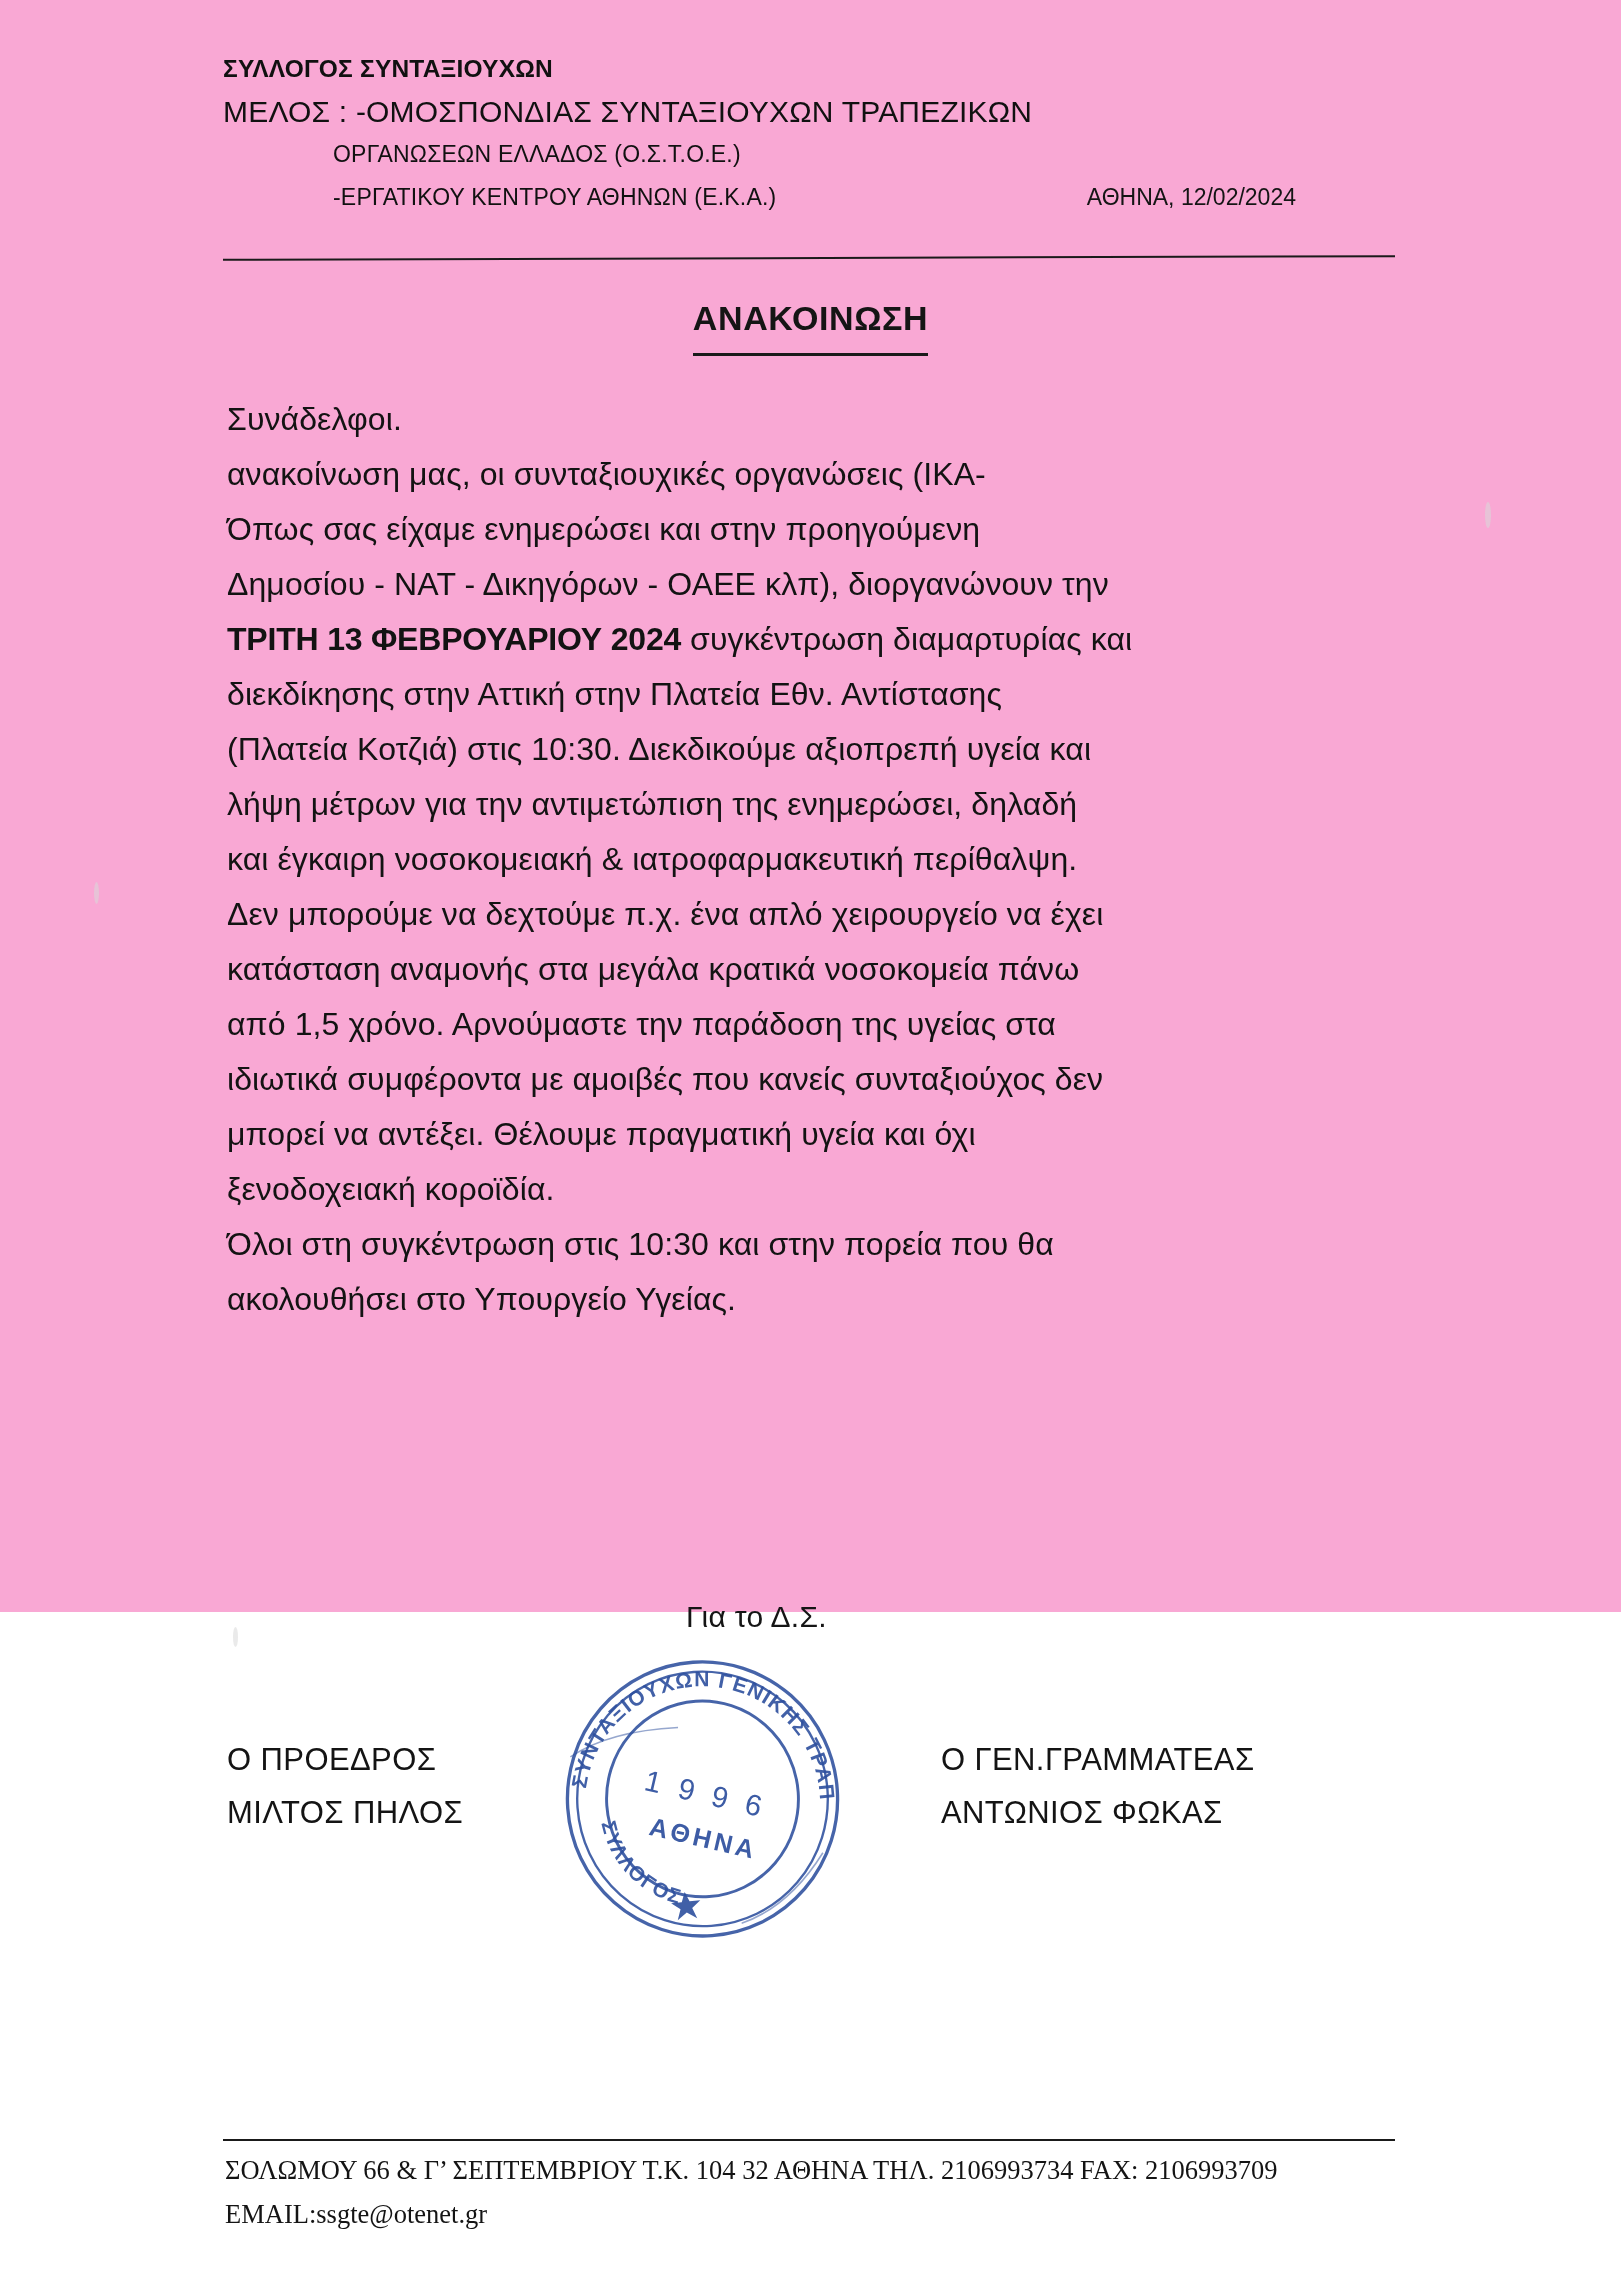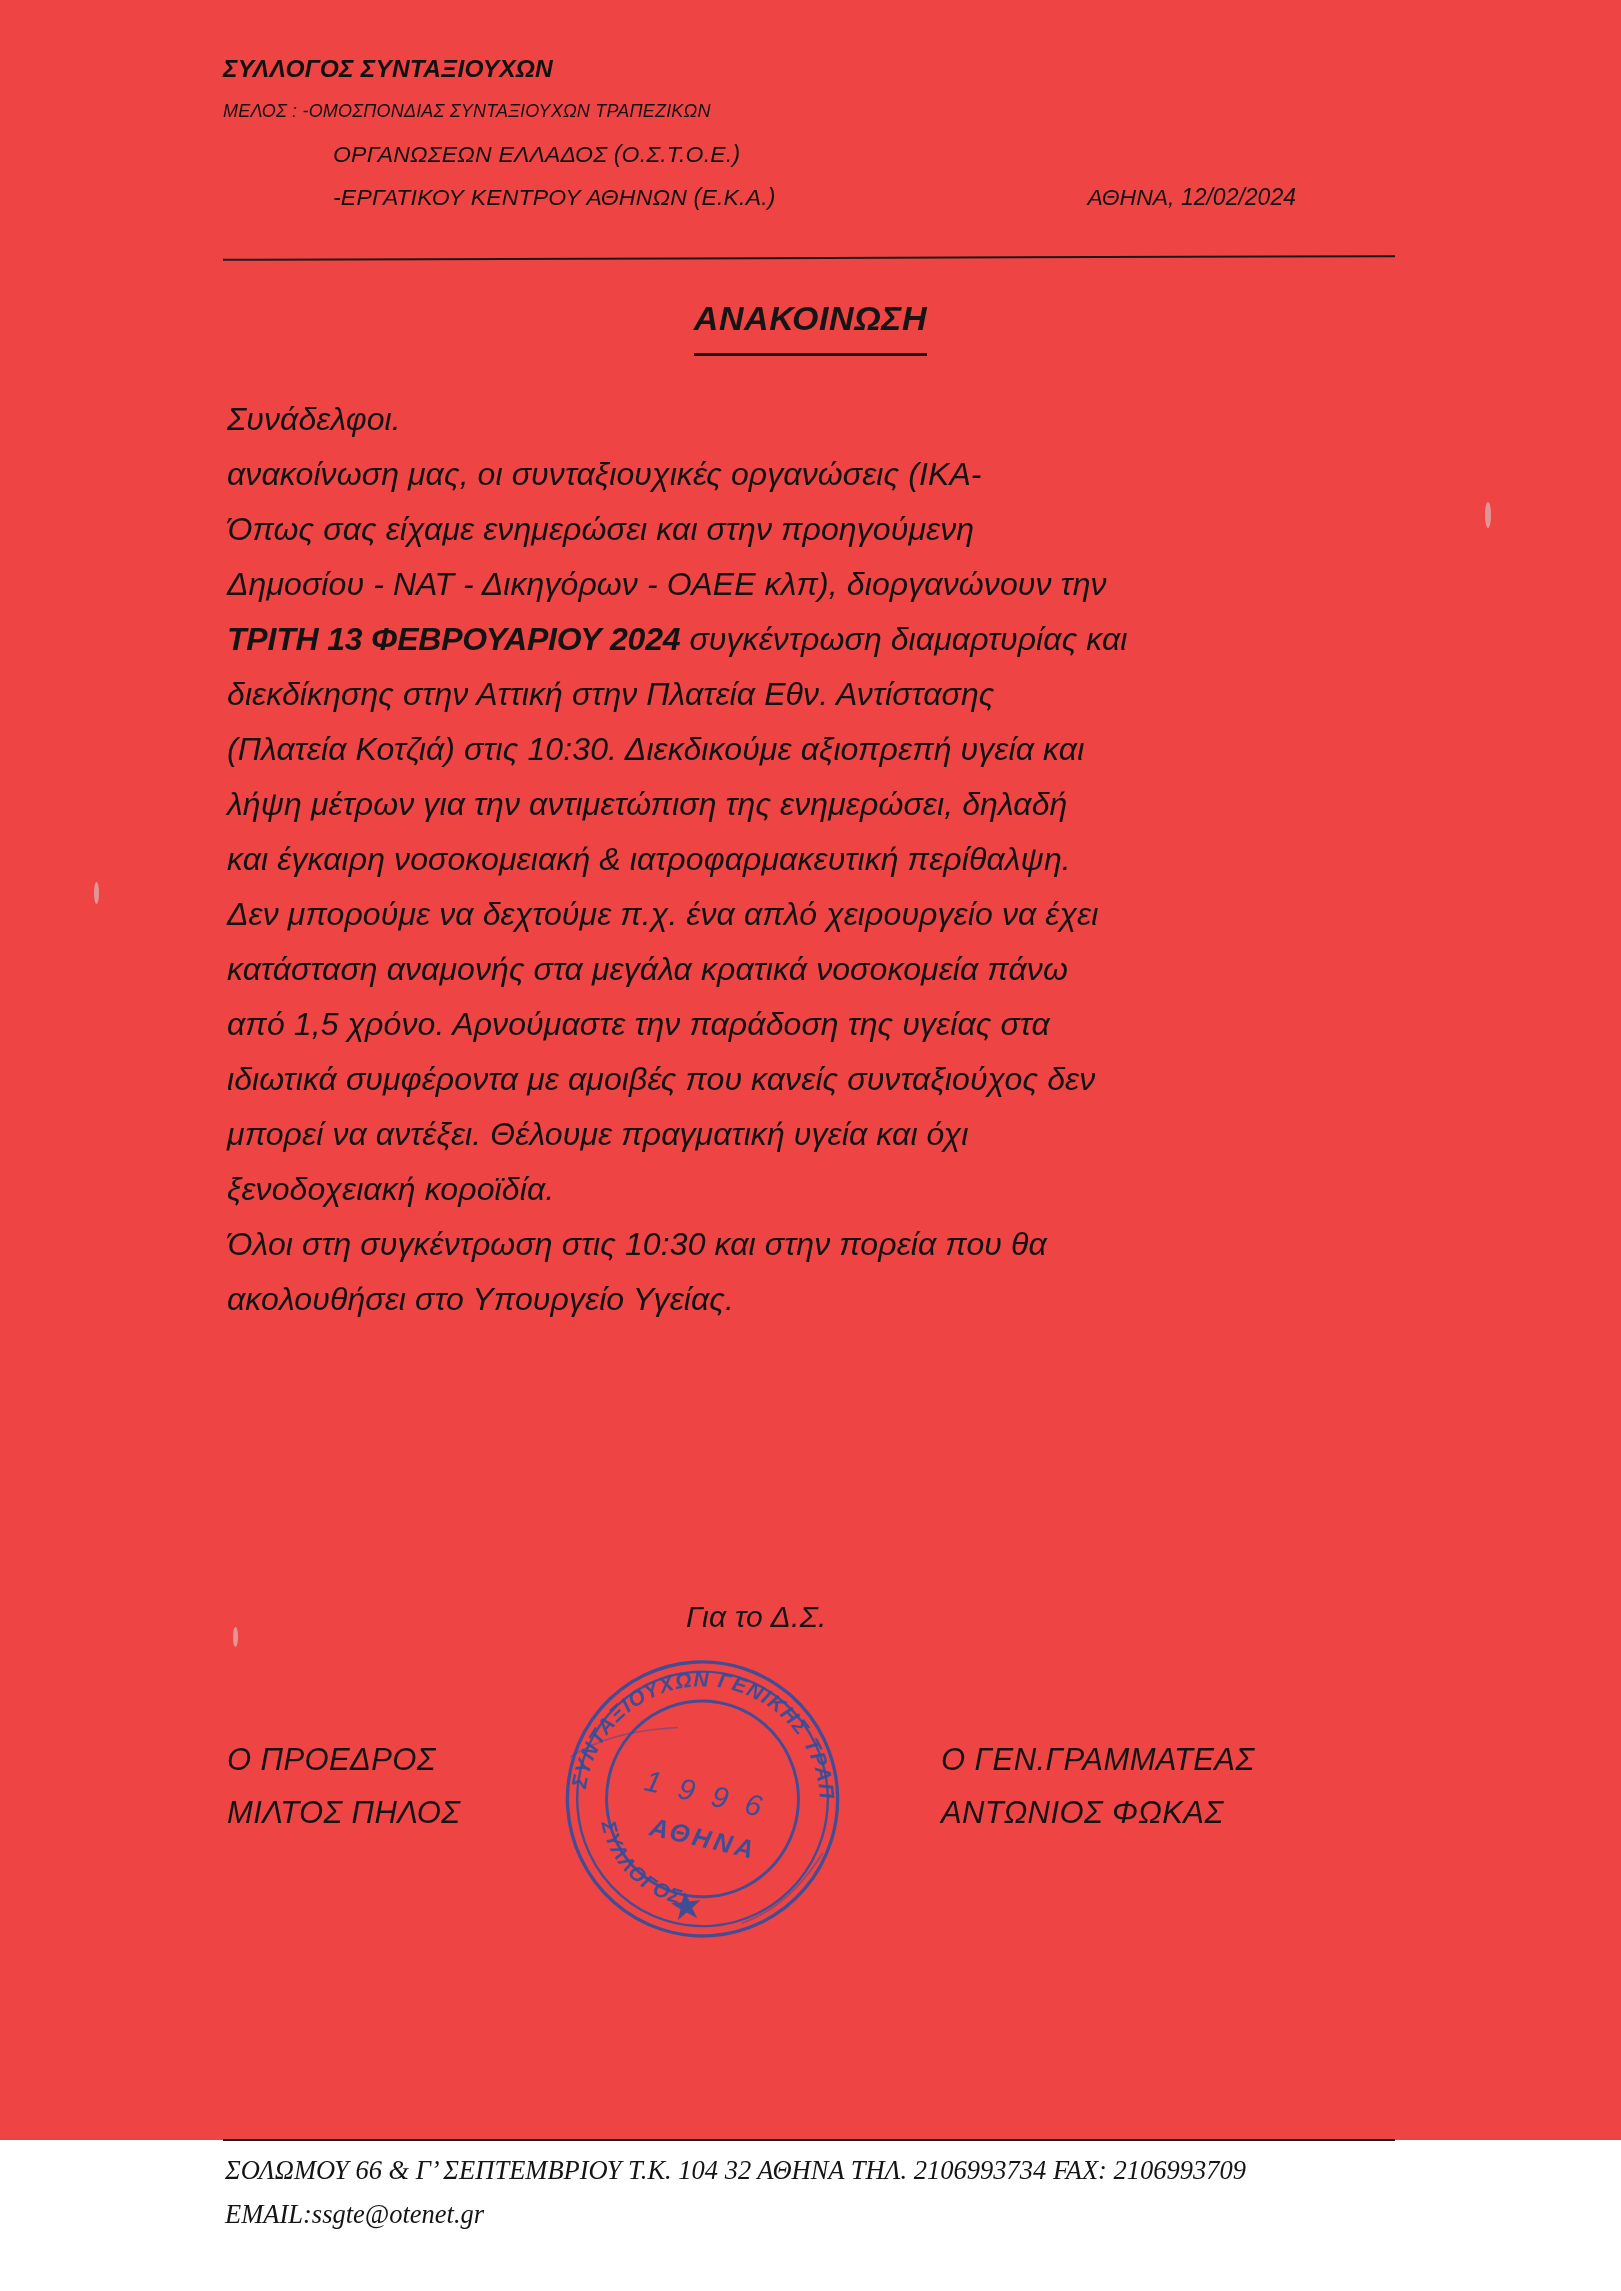--- a/index.html
+++ b/index.html
@@ -9,24 +9,23 @@
   }
   body {
     width: 1621px; height: 2292px;
     font-family: "Liberation Sans", sans-serif;
     color: #151515;
     position: relative;
     overflow: hidden;
   }
   .page {
     position: relative;
-    width: 1621px; height: 2140px;
-    background: #ef4444;
+    width: 1621px; height: 1612px;
+    background: #f9a8d4;
     padding: 0;
-    font-style: italic;
   }
 
   
   .letterhead {
     position: absolute;
     left: 223px; top: 47px;
     width: 1176px;
   }
   .lh-line {
     font-family: "Liberation Sans", sans-serif;
@@ -34,21 +33,21 @@
     letter-spacing: 0.2px;
     white-space: nowrap;
   }
   .lh-1, .lh-2 {
     font-weight: bold;
     font-size: 24.5px;
     line-height: 43px;
   }
   .lh-3 {
     font-weight: normal;
-    font-size: 18px;
+    font-size: 30px;
     line-height: 43px;
   }
   .lh-4, .lh-5 {
     font-weight: normal;
     font-size: 23px;
     line-height: 43px;
     padding-left: 110px;
   }
   .lh-row {
     display: flex;

